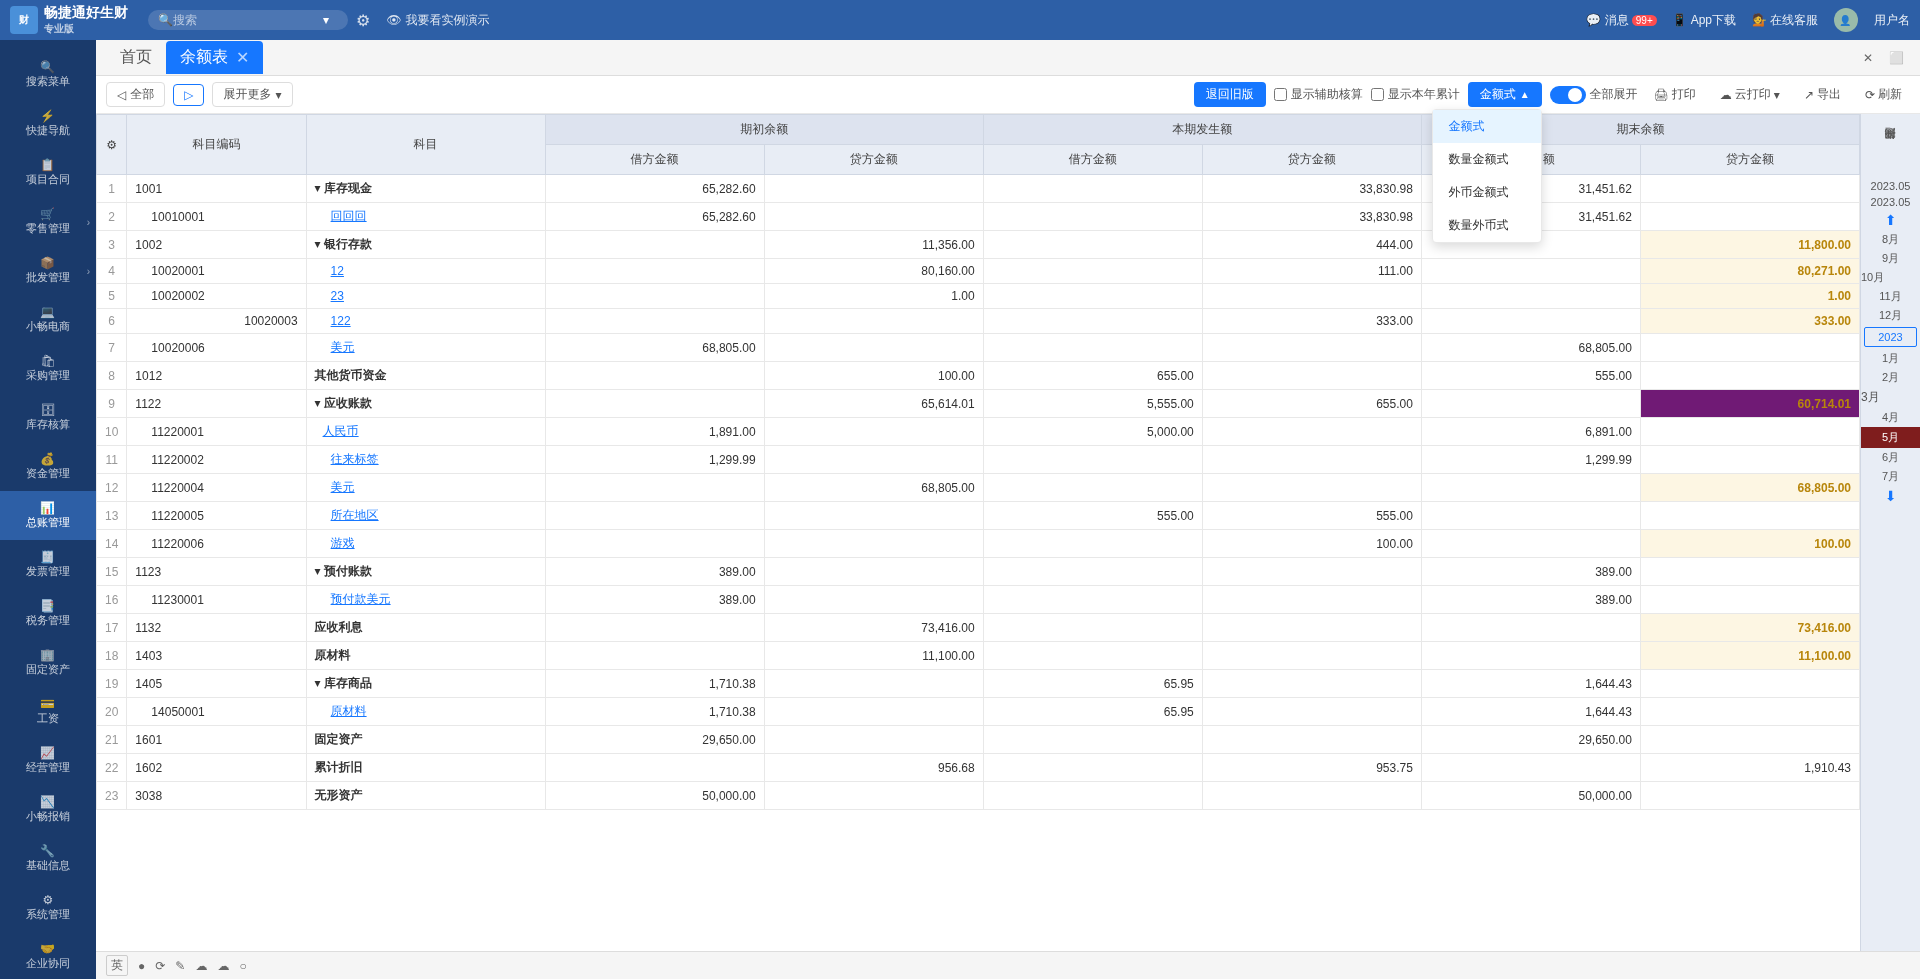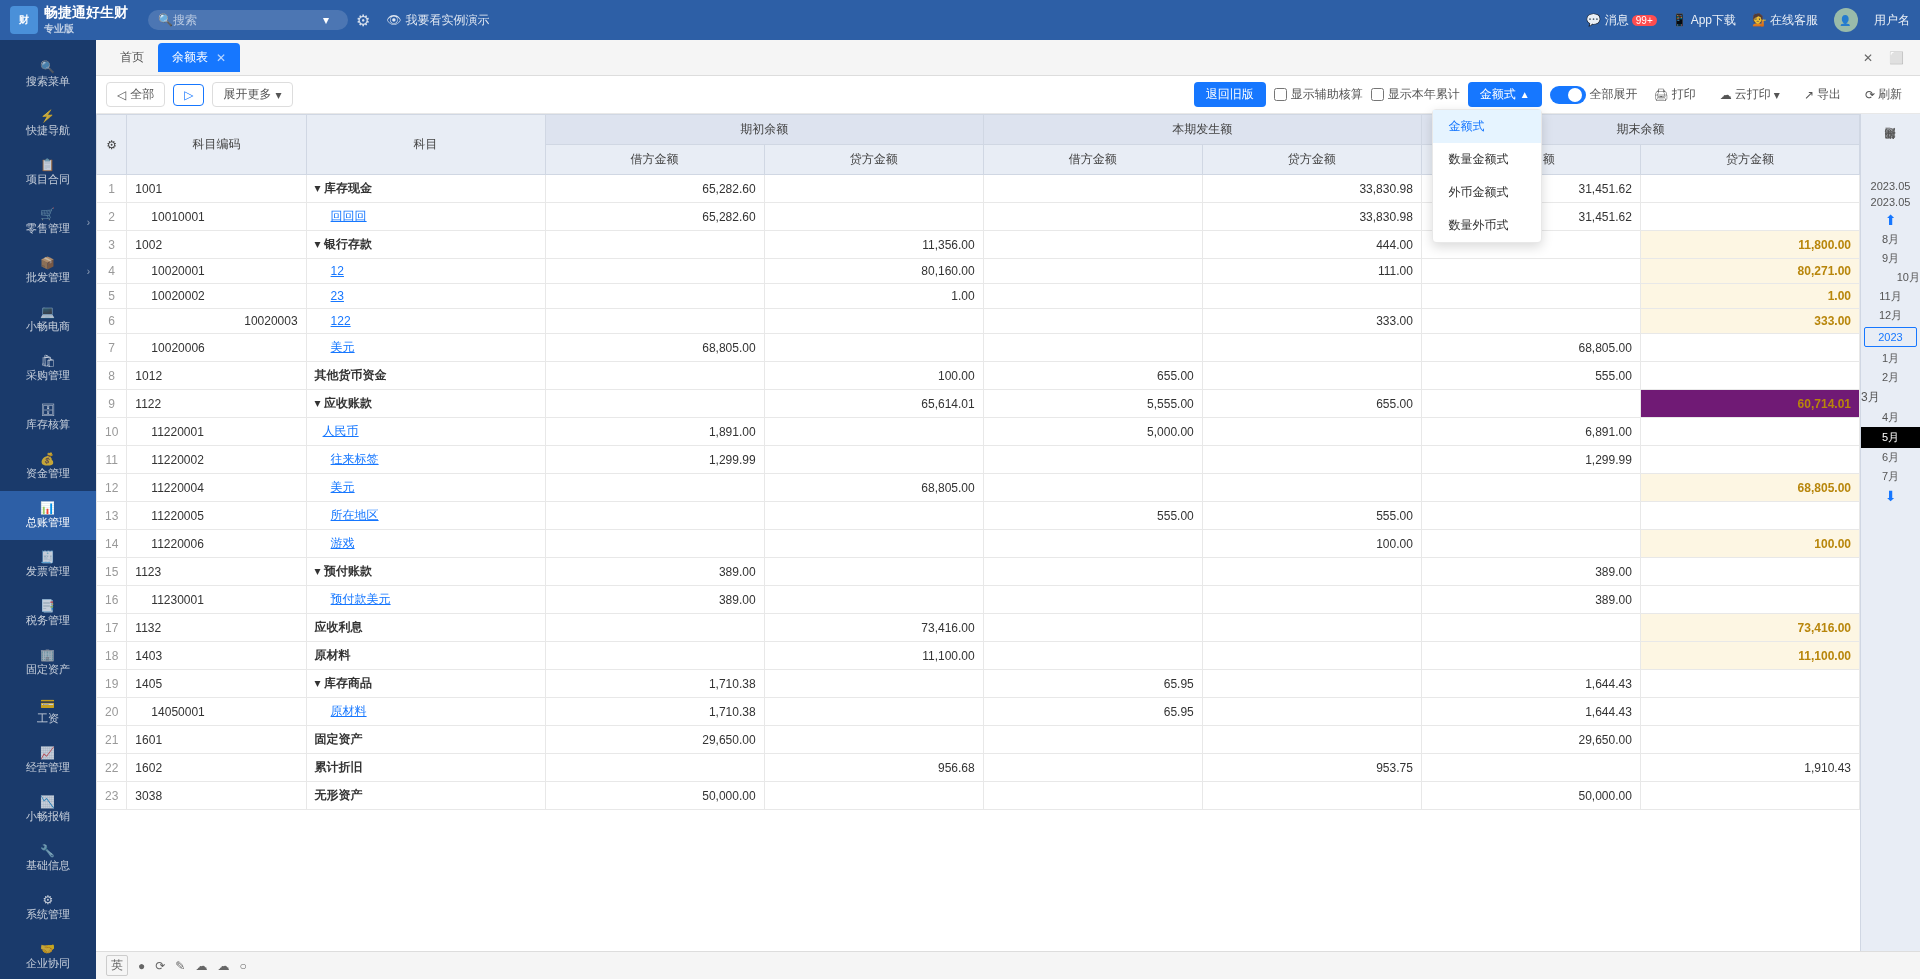--- a/index.html
+++ b/index.html
@@ -26,21 +26,21 @@
     .sidebar { width: 96px; background: #1a3a6b; display: flex; flex-direction: column; align-items: center; padding-top: 10px; flex-shrink: 0; }
     .sidebar-item { width: 100%; text-align: center; padding: 10px 0; color: rgba(255,255,255,0.75); cursor: pointer; font-size: 12px; position: relative; }
     .sidebar-item.active { background: #2d5fa6; color: white; }
     .sidebar-item .arrow { position: absolute; right: 6px; top: 50%; transform: translateY(-50%); font-size: 10px; color: rgba(255,255,255,0.5); }
 
     
     .content-area { flex: 1; display: flex; flex-direction: column; overflow: hidden; }
 
     
     .tabs-bar { display: flex; align-items: center; background: #f5f5f5; border-bottom: 1px solid #ddd; padding: 0 10px; height: 36px; }
-    .tab { display: flex; align-items: center; gap: 4px; padding: 6px 14px; cursor: pointer; border-radius: 4px 4px 0 0; font-size: 12px; color: #555; }
+    .tab { display: flex; align-items: center; gap: 4px; padding: 6px 14px; cursor: pointer; border-radius: 4px 4px 0 0; font-size: 16px; color: #555; }
     .tab.active { background: #1677ff; color: white; }
     .tab .close { color: rgba(255,255,255,0.7); margin-left: 4px; cursor: pointer; }
     .tab-home { background: transparent; color: #555; }
 
     
     .panel-header { display: flex; align-items: center; padding: 6px 10px; background: white; border-bottom: 1px solid #e8e8e8; gap: 8px; }
     .nav-btn { display: flex; align-items: center; gap: 4px; padding: 3px 10px; border: 1px solid #ddd; border-radius: 4px; background: white; cursor: pointer; font-size: 12px; color: #555; }
     .nav-btn.blue-border { border-color: #1677ff; color: #1677ff; }
     .expand-btn { display: flex; align-items: center; gap: 4px; padding: 3px 10px; border: 1px solid #ddd; border-radius: 4px; background: white; cursor: pointer; font-size: 12px; color: #555; }
     .spacer { flex: 1; }
@@ -558,29 +558,29 @@
         </table>
       </div>
 
       <div class="right-panel">
         <div style="font-size:11px;color:#555;padding:4px 2px;text-align:center;white-space:nowrap;writing-mode:vertical-rl;transform:rotate(180deg);height:60px;line-height:1.4">期间选择</div>
         <div style="font-size:11px;color:#555;padding:2px;text-align:center">2023.05</div>
         <div style="font-size:11px;color:#555;padding:2px;text-align:center">2023.05</div>
         <div class="nav-arrow">⬆</div>
         <div style="font-size:11px;padding:2px 0;text-align:center;width:100%;color:#555">8月</div>
         <div style="font-size:11px;padding:2px 0;text-align:center;width:100%;color:#555">9月</div>
-        <div style="font-size:11px;padding:2px 0;text-align:right;width:100%;color:#555">10月</div>
+        <div style="font-size:11px;padding:2px 0;text-align:left;width:100%;color:#555">10月</div>
         <div style="font-size:11px;padding:2px 0;text-align:center;width:100%;color:#555">11月</div>
         <div style="font-size:11px;padding:2px 0;text-align:center;width:100%;color:#555">12月</div>
         <div style="font-size:11px;padding:3px 2px;text-align:center;border:1px solid #1677ff;color:#1677ff;width:90%;border-radius:2px;margin:2px auto">2023</div>
         <div style="font-size:11px;padding:2px 0;text-align:center;width:100%;color:#555">1月</div>
         <div style="font-size:11px;padding:2px 0;text-align:center;width:100%;color:#555">2月</div>
         <div style="font-size:12px;padding:2px 0;text-align:left;width:100%;color:#555">3月</div>
         <div style="font-size:11px;padding:2px 0;text-align:center;width:100%;color:#555">4月</div>
-        <div style="font-size:11px;padding:3px 16px;text-align:center;width:100%;background:#000000;color:white;cursor:pointer">5月</div>
+        <div style="font-size:11px;padding:3px 16px;text-align:center;width:100%;background:#7f1d1d;color:white;cursor:pointer">5月</div>
         <div style="font-size:11px;padding:2px 0;text-align:center;width:100%;color:#555">6月</div>
         <div style="font-size:11px;padding:2px 0;text-align:center;width:100%;color:#555">7月</div>
         <div class="nav-arrow">⬇</div>
       </div>
     </div>
 
     <div class="status-bar">
       <span style="border:1px solid #ccc;padding:1px 4px;border-radius:2px;cursor:pointer">英</span>
       <span>●</span>
       <span style="cursor:pointer">⟳</span>

